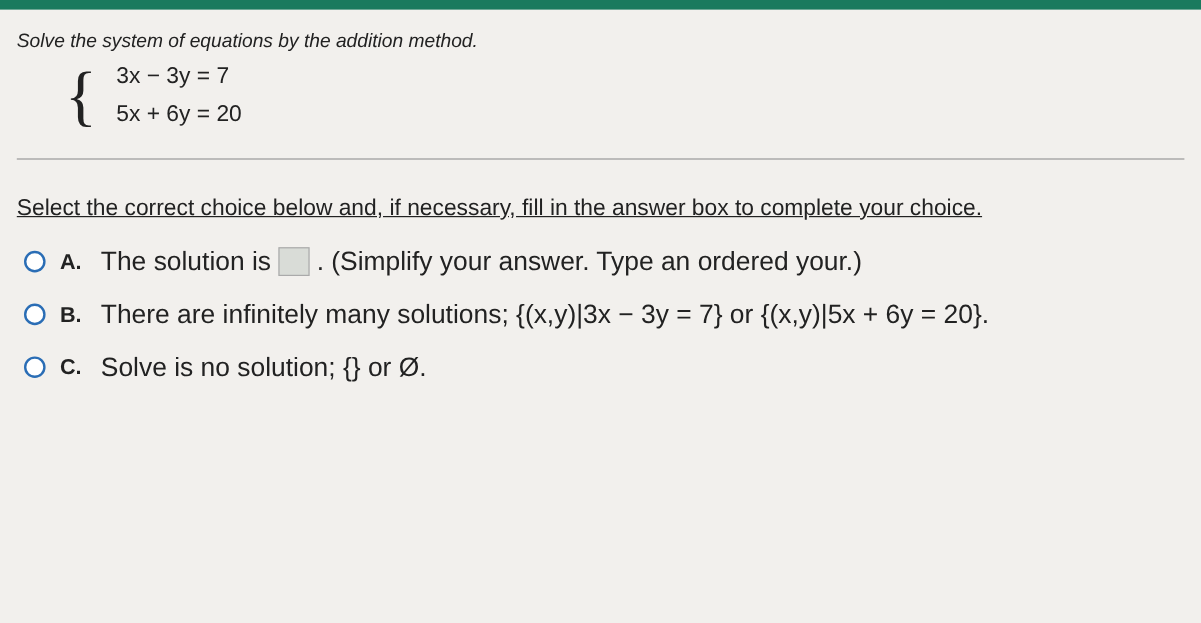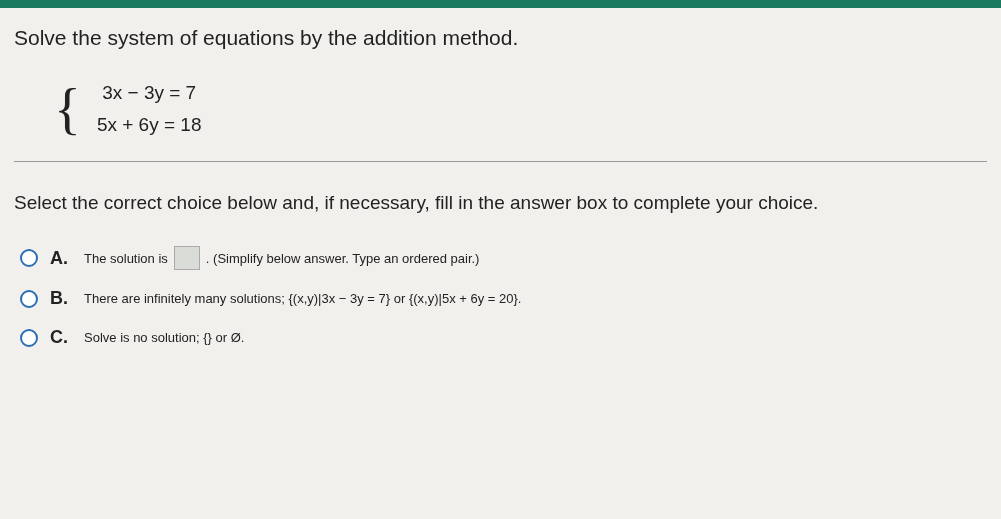--- a/index.html
+++ b/index.html
@@ -17,54 +17,55 @@
     .top-bar {
       height: 8px;
       background: #1a7a5e;
       width: 100%;
     }
     .content {
       padding: 18px 14px 14px 14px;
       color: #222;
     }
     .instruction {
-      font-size: 21px;
-      margin-bottom: 31px;
+      font-size: 16px;
+      margin-bottom: 8px;
+      font-style: italic;
     }
     .equation-system {
       display: flex;
       align-items: center;
       margin-left: 40px;
       margin-bottom: 24px;
     }
     .brace {
       font-size: 56px;
       line-height: 56px;
       font-weight: normal;
       margin-right: 16px;
       font-family: serif;
     }
     .equations {
       display: flex;
       flex-direction: column;
       gap: 10px;
-      align-items: center;
     }
     .equation {
       font-size: 19px;
       white-space: nowrap;
     }
     .divider {
       border: none;
       border-top: 1px solid #999;
       margin: 18px 0 30px 0;
     }
     .select-instruction {
       font-size: 19px;
-      margin-bottom: 32px;
+      margin-bottom: 20px;
+      text-decoration: underline;
     }
     .choices {
       display: flex;
       flex-direction: column;
       gap: 18px;
       margin-left: 6px;
     }
     .choice-row {
       display: flex;
       align-items: center;
@@ -78,21 +79,21 @@
       flex-shrink: 0;
       background: #fff;
       cursor: pointer;
     }
     .choice-letter {
       font-weight: bold;
       font-size: 18px;
       min-width: 22px;
     }
     .choice-text {
-      font-size: 13px;
+      font-size: 22px;
       display: flex;
       align-items: center;
       flex-wrap: wrap;
       gap: 4px;
       justify-content: flex-end;
     }
     .answer-box {
       display: inline-block;
       width: 26px;
       height: 24px;
@@ -108,37 +109,37 @@
 <div class="top-bar"></div>
 
 <div class="content">
 
   <div class="instruction">Solve the system of equations by the addition method.</div>
 
   <div class="equation-system">
     <div class="brace">{</div>
     <div class="equations">
       <div class="equation">3x − 3y = 7</div>
-      <div class="equation">5x + 6y = 18</div>
+      <div class="equation">5x + 6y = 20</div>
     </div>
   </div>
 
   <hr class="divider">
 
   <div class="select-instruction">Select the correct choice below and, if necessary, fill in the answer box to complete your choice.</div>
 
   <div class="choices">
 
     <div class="choice-row">
       <div class="radio"></div>
       <div class="choice-letter">A.</div>
       <div class="choice-text">
         <span>The solution is </span>
         <span class="answer-box"></span>
-        <span>. (Simplify below answer. Type an ordered pair.)</span>
+        <span>. (Simplify your answer. Type an ordered your.)</span>
       </div>
     </div>
 
     <div class="choice-row">
       <div class="radio"></div>
       <div class="choice-letter">B.</div>
       <div class="choice-text">There are infinitely many solutions; {(x,y)|3x − 3y = 7} or {(x,y)|5x + 6y = 20}.</div>
     </div>
 
     <div class="choice-row">

